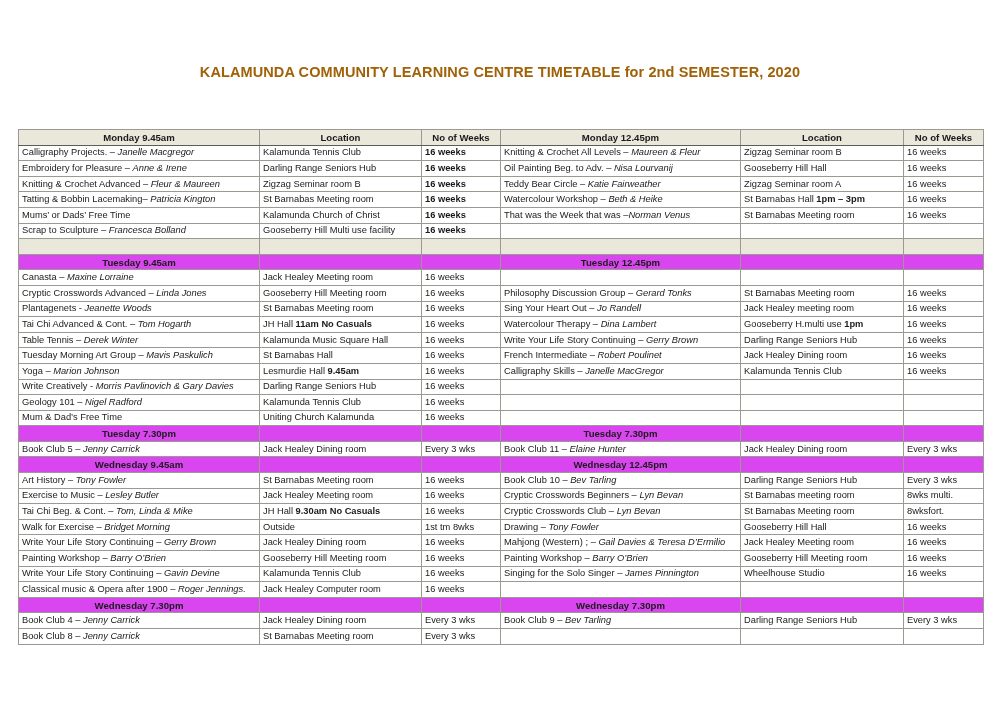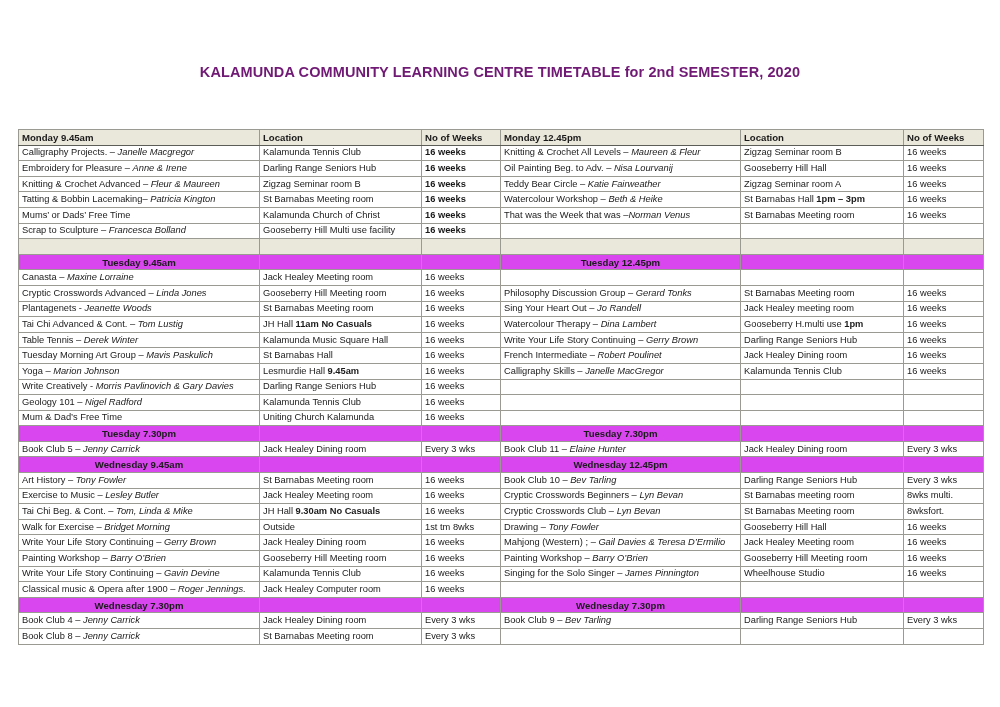--- a/index.html
+++ b/index.html
@@ -22,21 +22,21 @@
   }
   #doc-title {
     position: absolute;
     left: 0;
     top: 64px;
     width: 1000px;
     text-align: center;
     font-size: 14.5px;
     font-weight: bold;
     letter-spacing: 0.1px;
-    color: #701a75;
+    color: #a16207;
   }
   #timetable-wrap {
     position: absolute;
     left: 18px;
     top: 129px;
     width: 965px;
   }
   table.tt {
     border-collapse: collapse;
     width: 965px;
@@ -56,21 +56,21 @@
   
   col.c-act-l  { width: 241px; }
   col.c-loc-l  { width: 162px; }
   col.c-wks-l  { width: 79px; }
   col.c-act-r  { width: 240px; }
   col.c-loc-r  { width: 163px; }
   col.c-wks-r  { width: 80px; }
 
   td.hdr {
     background: #eae7db;
-    text-align: left;
+    text-align: center;
     font-weight: bold;
     font-size: 9.6px;
     height: 20px;
   }
   td.daybar {
     background: #d946ef;
     text-align: center;
     font-weight: bold;
     font-size: 9.6px;
     height: 15.5px;
@@ -195,21 +195,21 @@
           </tr>
           <tr>
             <td>Plantagenets - <span class="it">Jeanette Woods</span></td>
             <td>St Barnabas Meeting room</td>
             <td>16 weeks</td>
             <td>Sing Your Heart Out – <span class="it">Jo Randell</span></td>
             <td>Jack Healey  meeting room</td>
             <td>16 weeks</td>
           </tr>
           <tr>
-            <td>Tai Chi Advanced &amp; Cont. – <span class="it">Tom Lustig</span></td>
+            <td>Tai Chi Advanced &amp; Cont. – <span class="it">Tom Hogarth</span></td>
             <td>JH Hall  <span class="bd">11am   No Casuals</span></td>
             <td>16 weeks</td>
             <td>Watercolour Therapy – <span class="it">Dina Lambert</span></td>
             <td>Gooseberry H.multi use   <span class="bd">1pm</span></td>
             <td>16 weeks</td>
           </tr>
           <tr>
             <td>Table Tennis – <span class="it">Derek Winter</span></td>
             <td>Kalamunda Music Square Hall</td>
             <td>16 weeks</td>

